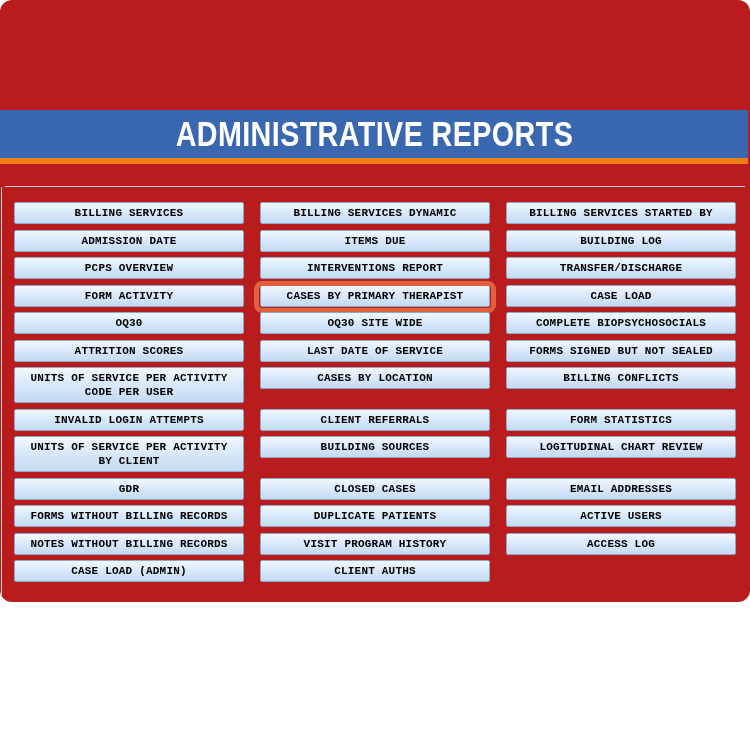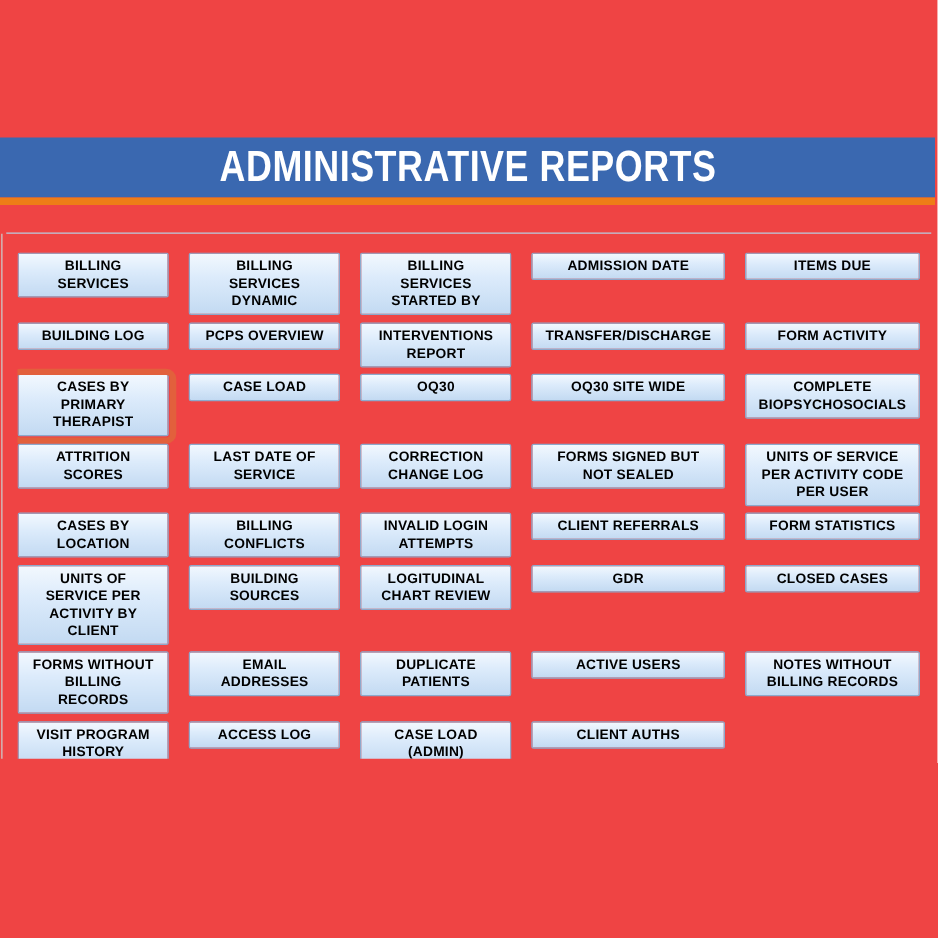--- a/index.html
+++ b/index.html
@@ -1,22 +1,23 @@
 <!DOCTYPE html>
 <html><head>
 <meta charset="utf-8">
 <style>
   html, body { margin: 0; padding: 0; background: #ffffff; }
   .page {
     position: relative;
     width: 750px;
-    height: 750px;
-    background: #ef4444;
+    height: 602px;
+    background: #b91c1c;
     overflow: hidden;
     font-family: "Liberation Sans", sans-serif;
+    border-radius: 12px;
   }
   .banner {
     position: absolute;
     left: 0; top: 110px;
     width: 748px; height: 48px;
     background: #3a68b0;
     display: flex; align-items: center; justify-content: center;
   }
   .banner .title {
     color: #ffffff;
@@ -46,24 +47,25 @@
     background: #cccccc;
   }
   .grid-clip {
     position: absolute;
     left: 14px; top: 202px;
     width: 722px; height: 405px;
     overflow: hidden;
   }
   .grid {
     display: grid;
-    grid-template-columns: 1fr 1fr 1fr 1fr 1fr;
+    grid-template-columns: 1fr 1fr 1fr;
     column-gap: 16px;
     row-gap: 5.5px;
     align-items: start;
+    font-family: Liberation Mono, monospace;
   }
   .btn {
     position: relative;
     box-sizing: border-box;
     width: 100%;
     min-height: 22px;
     border: 1px solid #8ca9cc;
     border-radius: 2px;
     background: linear-gradient(180deg, #f2f8fe 0%, #dcebfb 40%, #c3daf2 100%);
     display: flex;
@@ -155,23 +157,20 @@
         <div class="btn">
           <span>COMPLETE BIOPSYCHOSOCIALS</span>
         </div>
         <div class="btn">
           <span>ATTRITION SCORES</span>
         </div>
         <div class="btn">
           <span>LAST DATE OF SERVICE</span>
         </div>
         <div class="btn">
-          <span>CORRECTION CHANGE LOG</span>
-        </div>
-        <div class="btn">
           <span>FORMS SIGNED BUT NOT SEALED</span>
         </div>
         <div class="btn">
           <span>UNITS OF SERVICE PER ACTIVITY CODE PER USER</span>
         </div>
         <div class="btn">
           <span>CASES BY LOCATION</span>
         </div>
         <div class="btn">
           <span>BILLING CONFLICTS</span>
@@ -194,24 +193,24 @@
         <div class="btn">
           <span>LOGITUDINAL CHART REVIEW</span>
         </div>
         <div class="btn">
           <span>GDR</span>
         </div>
         <div class="btn">
           <span>CLOSED CASES</span>
         </div>
         <div class="btn">
+          <span>EMAIL ADDRESSES</span>
+        </div>
+        <div class="btn">
           <span>FORMS WITHOUT BILLING RECORDS</span>
-        </div>
-        <div class="btn">
-          <span>EMAIL ADDRESSES</span>
         </div>
         <div class="btn">
           <span>DUPLICATE PATIENTS</span>
         </div>
         <div class="btn">
           <span>ACTIVE USERS</span>
         </div>
         <div class="btn">
           <span>NOTES WITHOUT BILLING RECORDS</span>
         </div>

